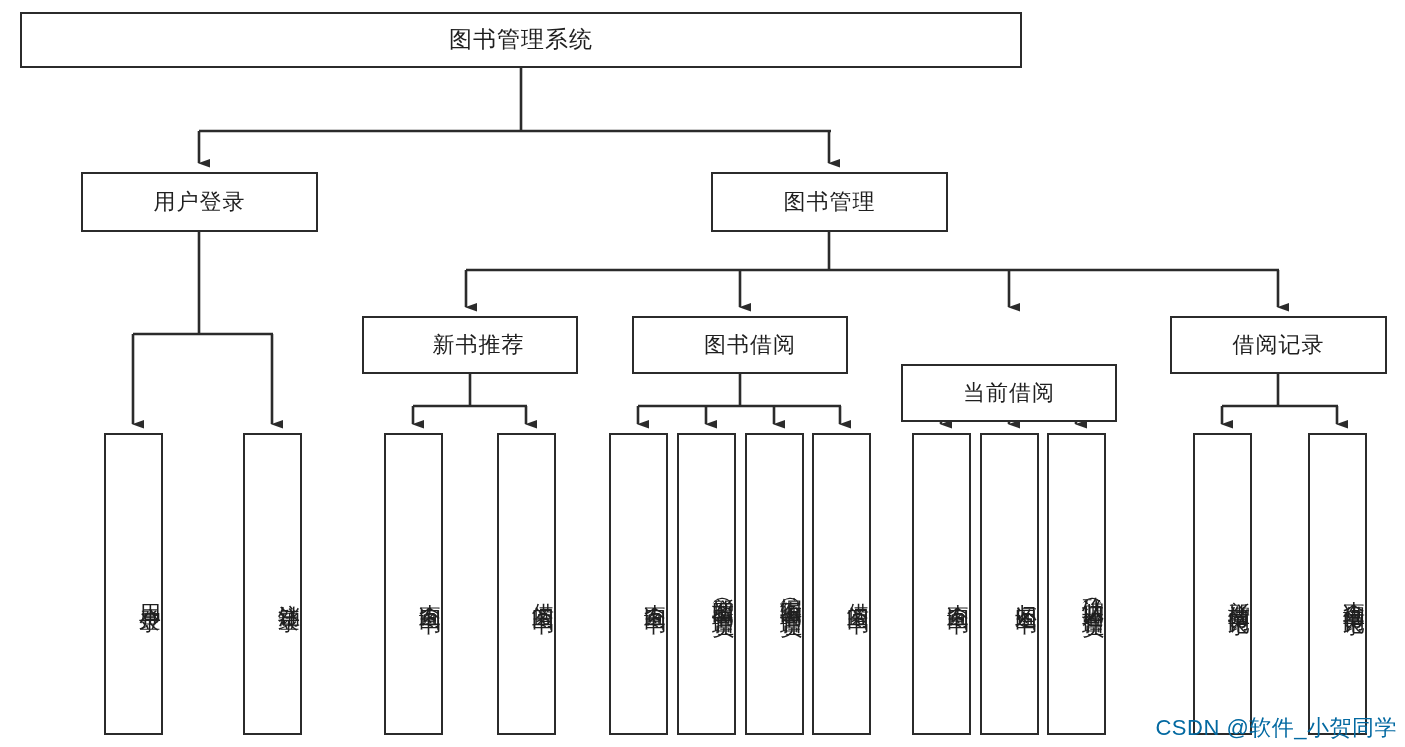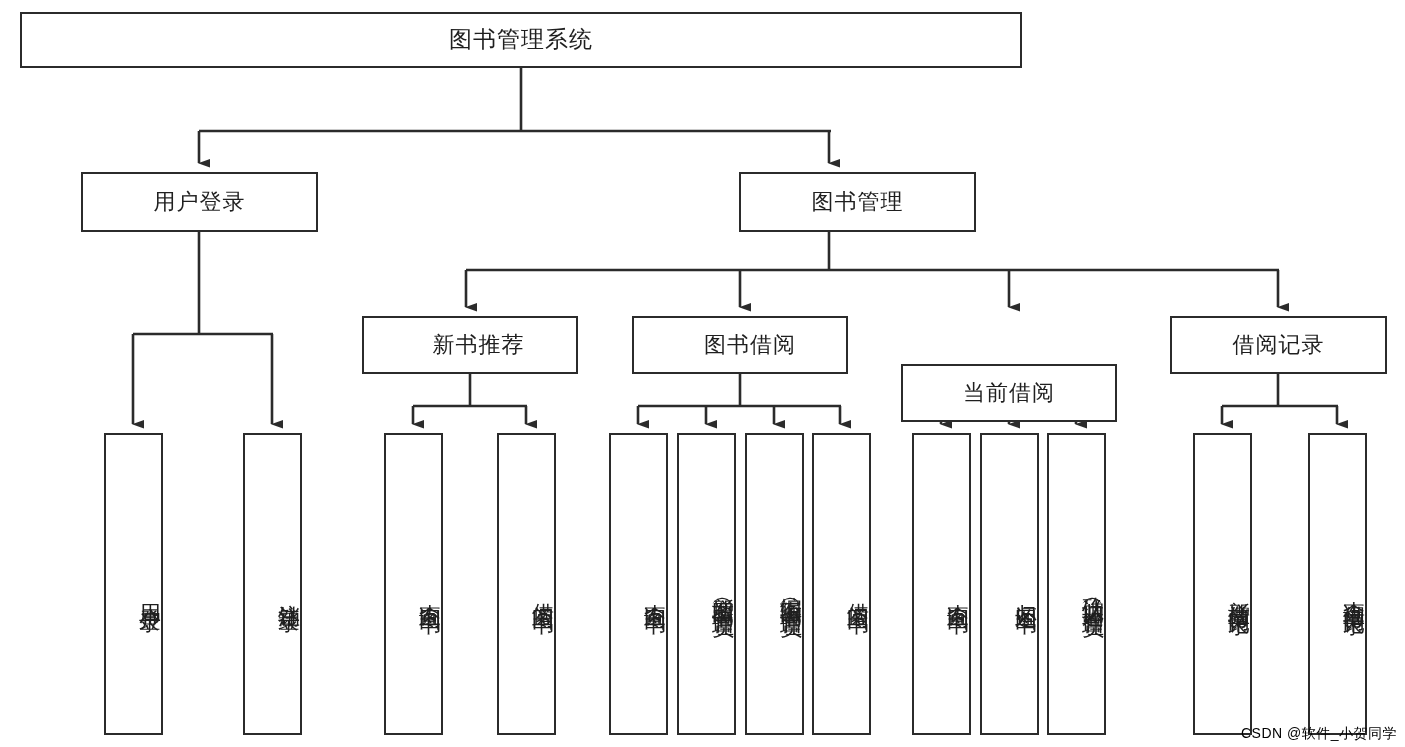--- a/index.html
+++ b/index.html
@@ -44,22 +44,22 @@
   }
   .node.v .lbl{
     writing-mode:vertical-rl;
     text-orientation:upright;
     display:block;
   }
   .watermark{
     position:absolute;
     right:8px;
     bottom:4px;
-    font-size:14px;
-    color:#000000;
+    font-size:22px;
+    color:#0369a1;
     letter-spacing:0.5px;
     z-index:5;
     white-space:nowrap;
   }
 </style>
 </head>
 <body>
 
 <div id="stage">
 
@@ -113,21 +113,21 @@
     </g>
   </svg>
 
   <div class="node h root" style="left:20px;top:12px;width:1002px;height:56px;">
     <span class="lbl">图书管理系统</span>
   </div>
 
   <div class="node h" style="left:81px;top:172px;width:237px;height:60px;">
     <span class="lbl">用户登录</span>
   </div>
-  <div class="node h" style="left:711px;top:172px;width:237px;height:60px;margin-left:28px;">
+  <div class="node h" style="left:711px;top:172px;width:237px;height:60px;">
     <span class="lbl">图书管理</span>
   </div>
 
   <div class="node h" style="left:362px;top:316px;width:216px;height:58px;padding-left:17px;">
     <span class="lbl">新书推荐</span>
   </div>
   <div class="node h" style="left:632px;top:316px;width:216px;height:58px;padding-left:20px;">
     <span class="lbl">图书借阅</span>
   </div>
   <div class="node h" style="left:901px;top:316px;width:216px;height:58px;margin-top:48px;">

